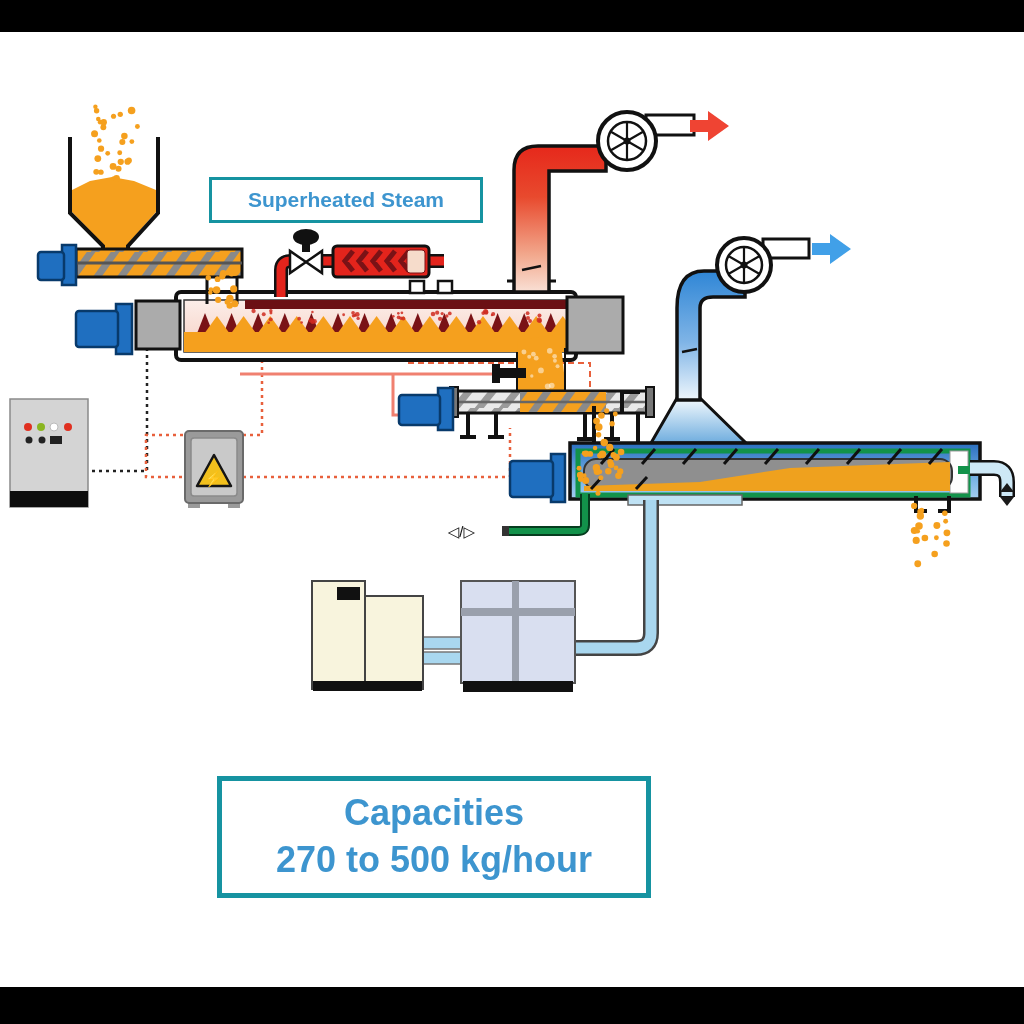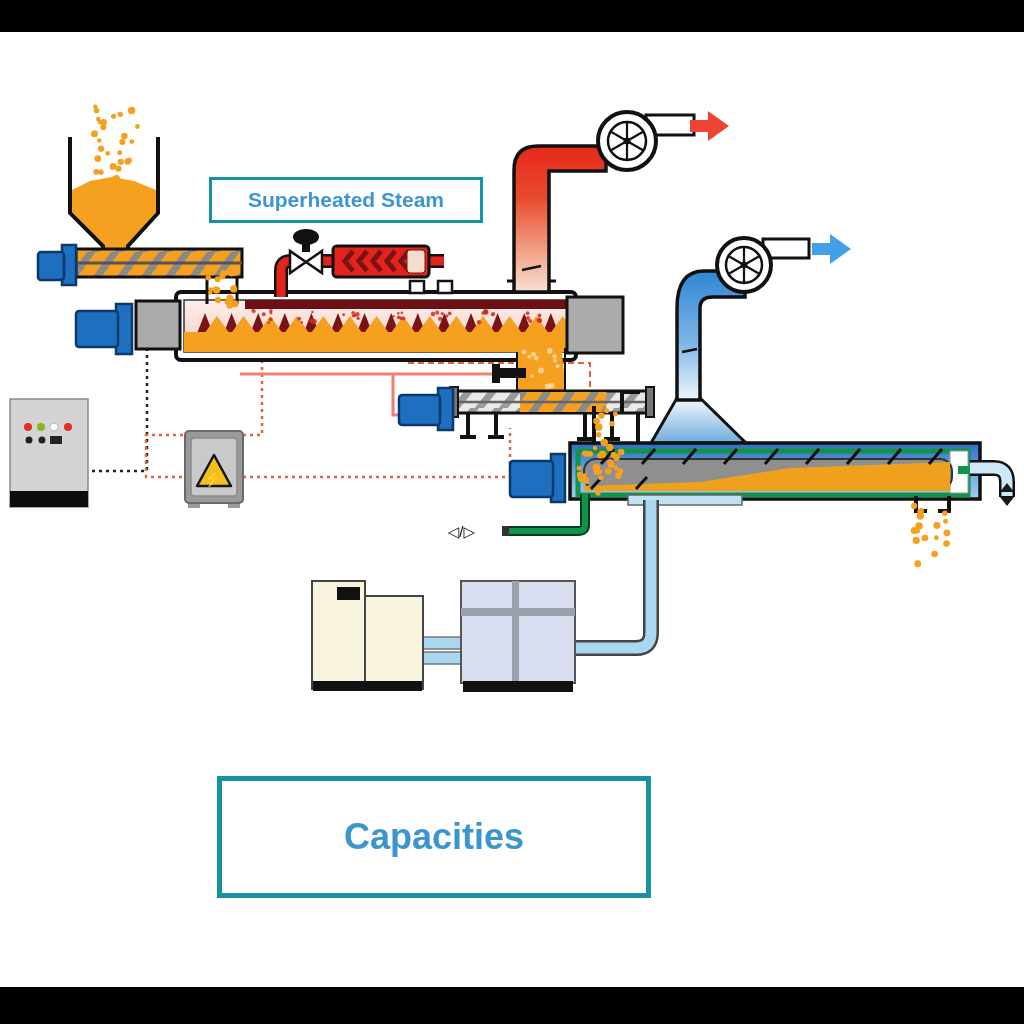--- a/index.html
+++ b/index.html
@@ -413,14 +413,15 @@
         <circle cx="945.6351204065769" cy="521.315826424079" r="2.462594604614468" fill="#f5a01e"></circle>
         <circle cx="924.877526347934" cy="537.961794392188" r="3.3168943410352316" fill="#f5a01e"></circle>
       </g>
   </svg>
 
   <div class="label-box" id="lbl-steam">
     <span>Superheated Steam</span>
   </div>
   <div class="label-box" id="lbl-cap">
     <span>Capacities</span>
+    <span>270 to 500 kg/hour</span>
   </div>
 </div>
 
 </body></html>

